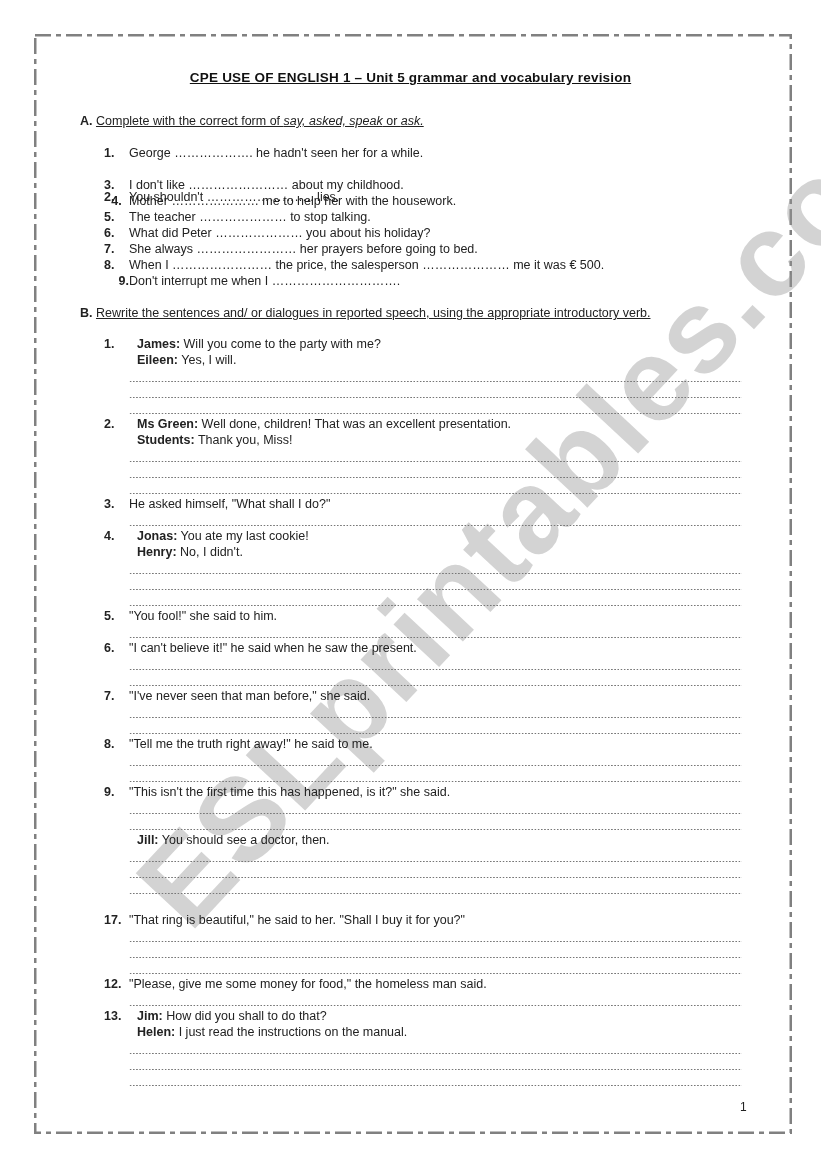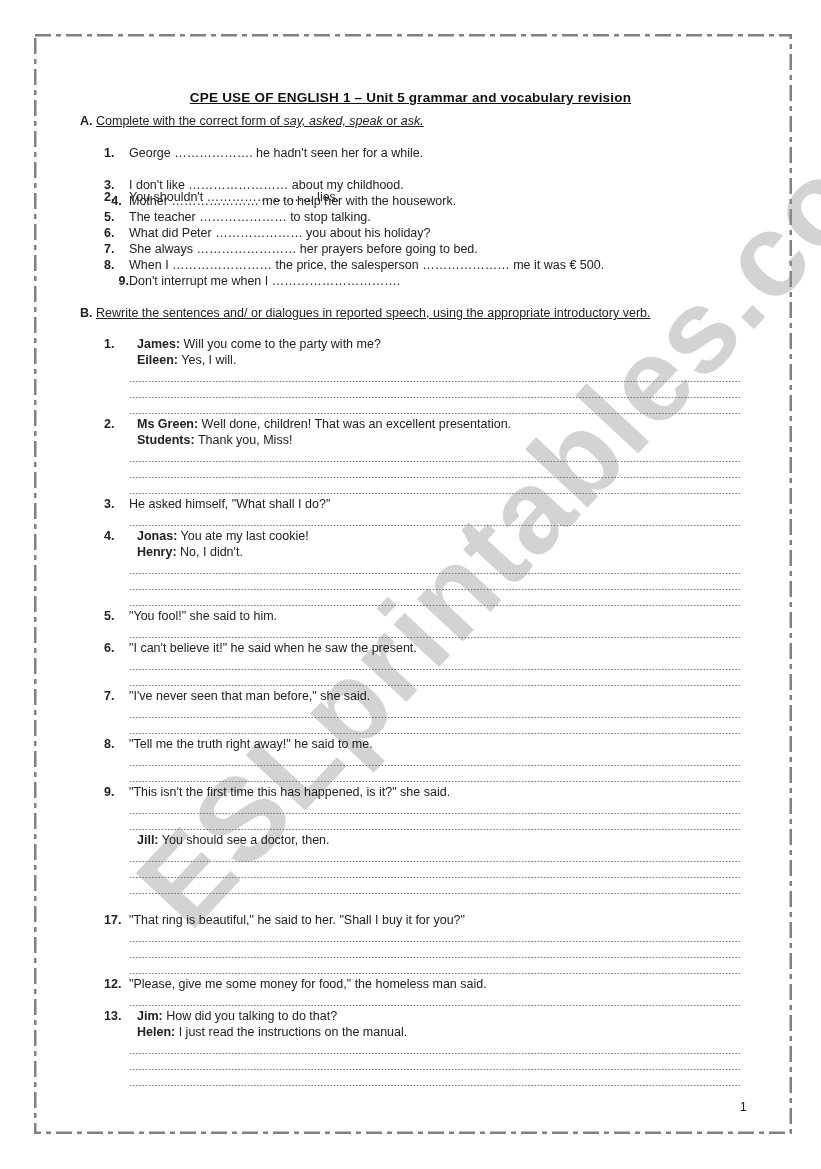--- a/index.html
+++ b/index.html
@@ -13,21 +13,21 @@
   .frame svg { position: absolute; left: 0; top: 0; }
   .watermark {
     position: absolute; left: 60px; top: 560px;
     font-family: "Liberation Sans", sans-serif; font-weight: bold;
     font-size: 118px; color: rgba(150,150,150,0.42);
     transform: rotate(-47deg); transform-origin: 0 0;
     white-space: nowrap; letter-spacing: 2px; pointer-events: none;
     transform: translate(50px, 300px) rotate(-47deg);
   }
   .title {
-    position: absolute; left: 0; width: 821px; top: 90px; text-align: center;
+    position: absolute; left: 0; width: 821px; top: 70px; text-align: center;
     font-weight: bold; font-size: 13.5px; text-decoration: underline;
     letter-spacing: 0.2px; color: #111;
   }
   .section-head {
     position: absolute; left: 80px; font-size: 12.5px; color: #222;
   }
   .section-head .letter { font-weight: bold; }
   .section-head .txt { text-decoration: underline; }
   .itemA {
     position: absolute; left: 104px; font-size: 12.5px; height: 16px; line-height: 16px;
@@ -141,21 +141,21 @@
       <div class="line"><span class="num">17.</span><span>"That ring is beautiful," he said to her. "Shall I buy it for you?"</span></div>
       <div class="dots"></div>
       <div class="dots"></div>
       <div class="dots"></div>
     </div>
     <div class="qb" style="top: 976px;">
       <div class="line"><span class="num">12.</span><span>"Please, give me some money for food," the homeless man said.</span></div>
       <div class="dots"></div>
     </div>
     <div class="qb" style="top: 1008px;">
-      <div class="line"><span class="num">13.</span><span class="speaker">Jim:</span><span> How did you talking to do that?</span></div>
+      <div class="line"><span class="num">13.</span><span class="speaker">Jim:</span><span> How did you shall to do that?</span></div>
       <div class="line indent"><span class="speaker">Helen:</span><span> I just read the instructions on the manual.</span></div>
       <div class="dots"></div>
       <div class="dots"></div>
       <div class="dots"></div>
     </div>
   </div>
 
 <div class="pagenum">1</div>
 
 </body></html>

